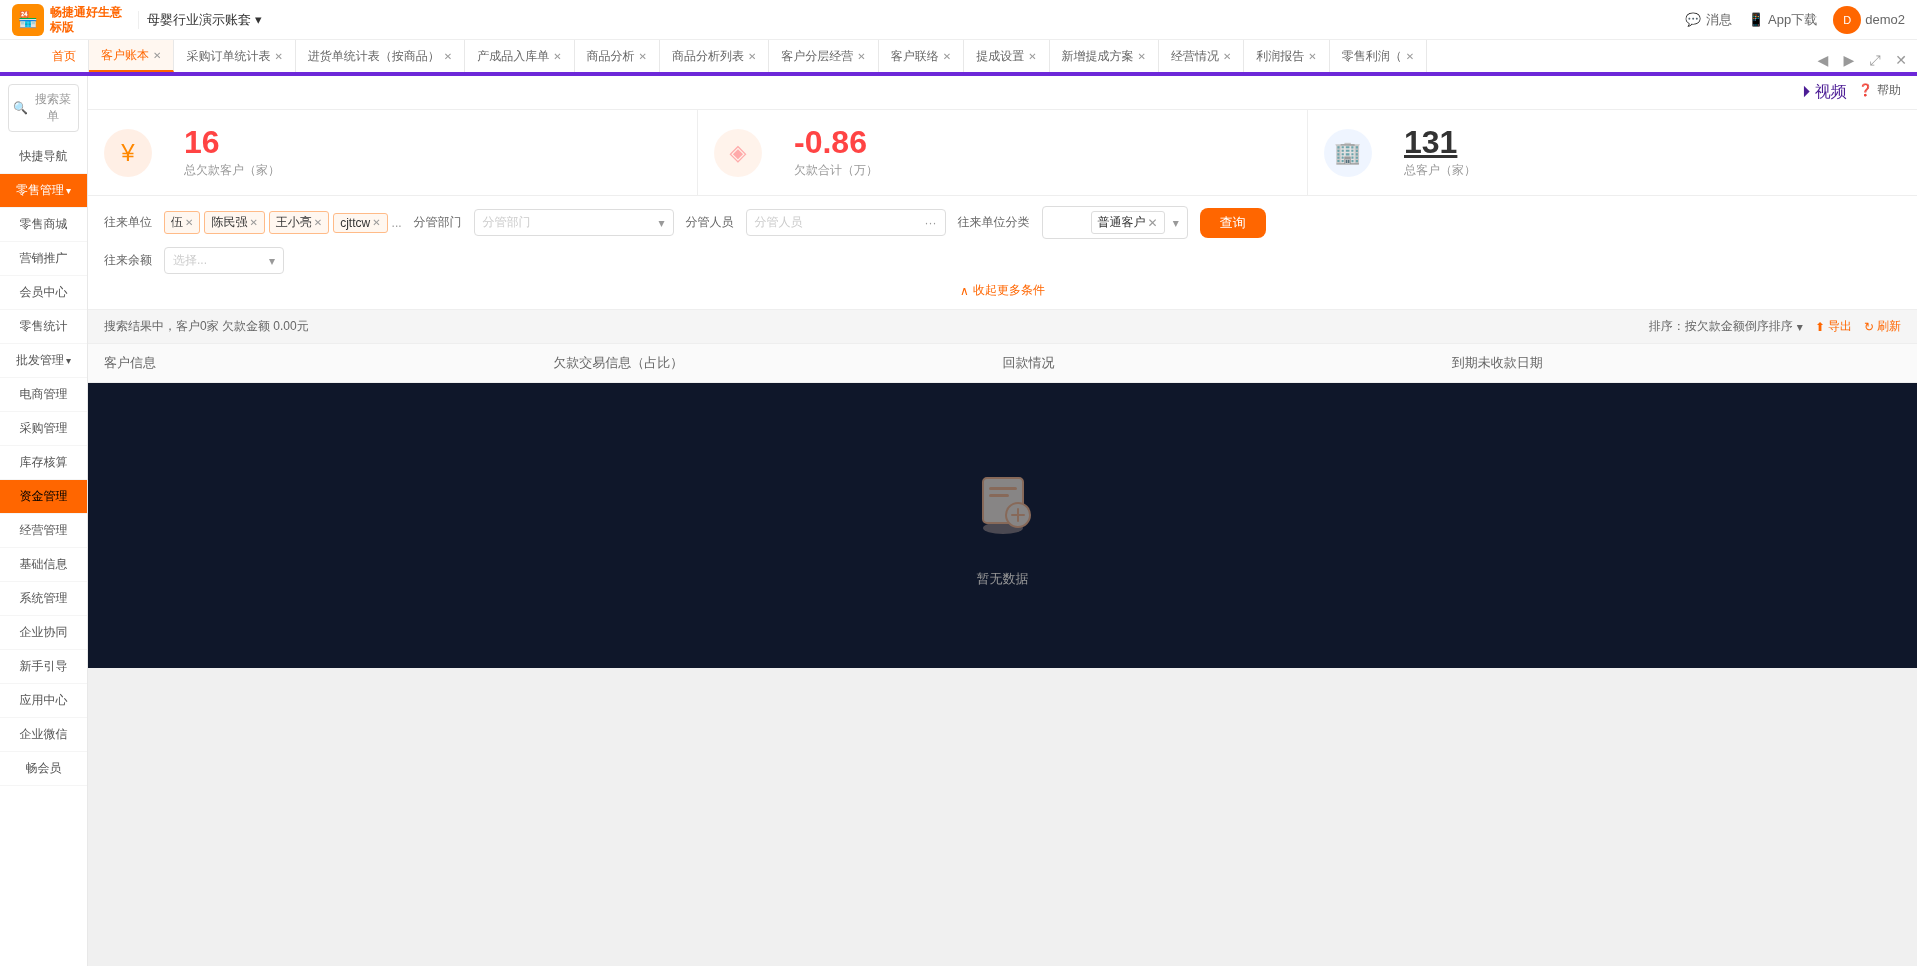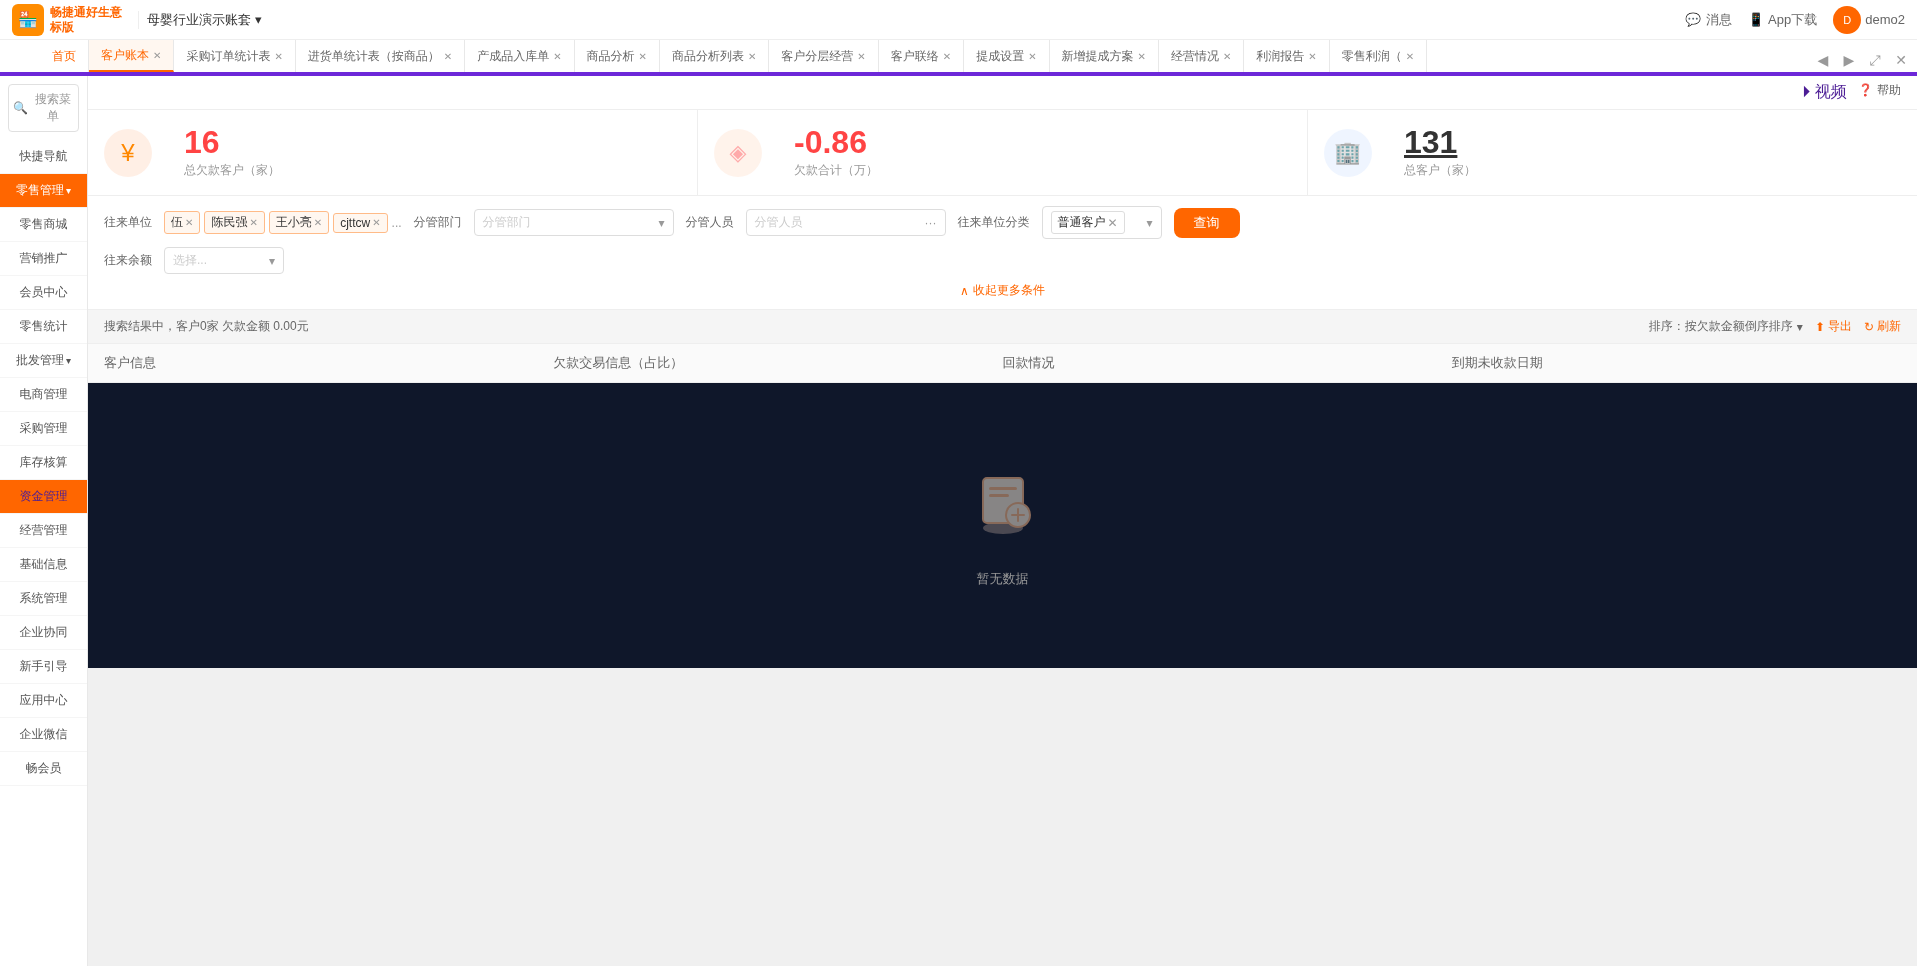--- a/index.html
+++ b/index.html
@@ -53,21 +53,21 @@
     .filter-area { background: #fff; padding: 10px 16px; border-bottom: 1px solid #eee; }
     .filter-row { display: flex; align-items: center; gap: 12px; margin-bottom: 8px; flex-wrap: wrap; }
     .filter-label { font-size: 12px; color: #666; white-space: nowrap; }
     .filter-tags { display: flex; align-items: center; gap: 4px; flex-wrap: wrap; }
     .filter-tag { display: flex; align-items: center; gap: 2px; background: #fff7f0; border: 1px solid #ffbb88; border-radius: 3px; padding: 2px 6px; font-size: 12px; color: #333; }
     .filter-tag .remove { color: #999; cursor: pointer; font-size: 10px; }
     .filter-more { color: #999; font-size: 12px; cursor: pointer; }
     .filter-select { display: flex; align-items: center; border: 1px solid #ddd; border-radius: 4px; padding: 4px 8px; font-size: 12px; color: #999; cursor: pointer; min-width: 120px; justify-content: space-between; gap: 8px; }
     .filter-select-wide { min-width: 200px; }
     .filter-extra-icon { color: #999; font-size: 12px; cursor: pointer; }
-    .category-tag { display: flex; align-items: center; gap: 2px; background: #fff; border: 1px solid #ddd; border-radius: 3px; padding: 2px 6px; font-size: 12px; color: #333; }
+    .category-tag { display: flex; align-items: center; gap: 2px; background: #fff; border: 1px solid #ddd; border-radius: 3px; padding: 2px 6px; font-size: 12px; color: #333; margin-left: 40px; }
     .category-tag .remove { color: #999; cursor: pointer; }
     .query-btn { background: #ff6600; color: #fff; border: none; border-radius: 8px; padding: 6px 20px; font-size: 13px; cursor: pointer; }
     .collapse-btn { color: #ff6600; font-size: 12px; cursor: pointer; display: flex; align-items: center; gap: 4px; }
 
     
     .result-info { background: #f5f5f5; padding: 8px 16px; display: flex; align-items: center; justify-content: space-between; border-bottom: 1px solid #eee; font-size: 12px; color: #666; }
     .result-actions { display: flex; align-items: center; gap: 12px; }
     .sort-select { display: flex; align-items: center; gap: 4px; cursor: pointer; color: #666; }
     .action-link { color: #ff6600; cursor: pointer; display: flex; align-items: center; gap: 3px; }
 
@@ -215,21 +215,21 @@
     </div>
     <div class="sidebar-item">
       <span>电商管理</span>
     </div>
     <div class="sidebar-item">
       <span>采购管理</span>
     </div>
     <div class="sidebar-item">
       <span>库存核算</span>
     </div>
-    <div class="sidebar-item" style="background:#ff6600;color:#4c1d95;">
+    <div class="sidebar-item" style="background:#ff6600;color:#000000;">
       <span>资金管理</span>
     </div>
     <div class="sidebar-item">
       <span>经营管理</span>
     </div>
     <div class="sidebar-item">
       <span>基础信息</span>
     </div>
     <div class="sidebar-item">
       <span>系统管理</span>

